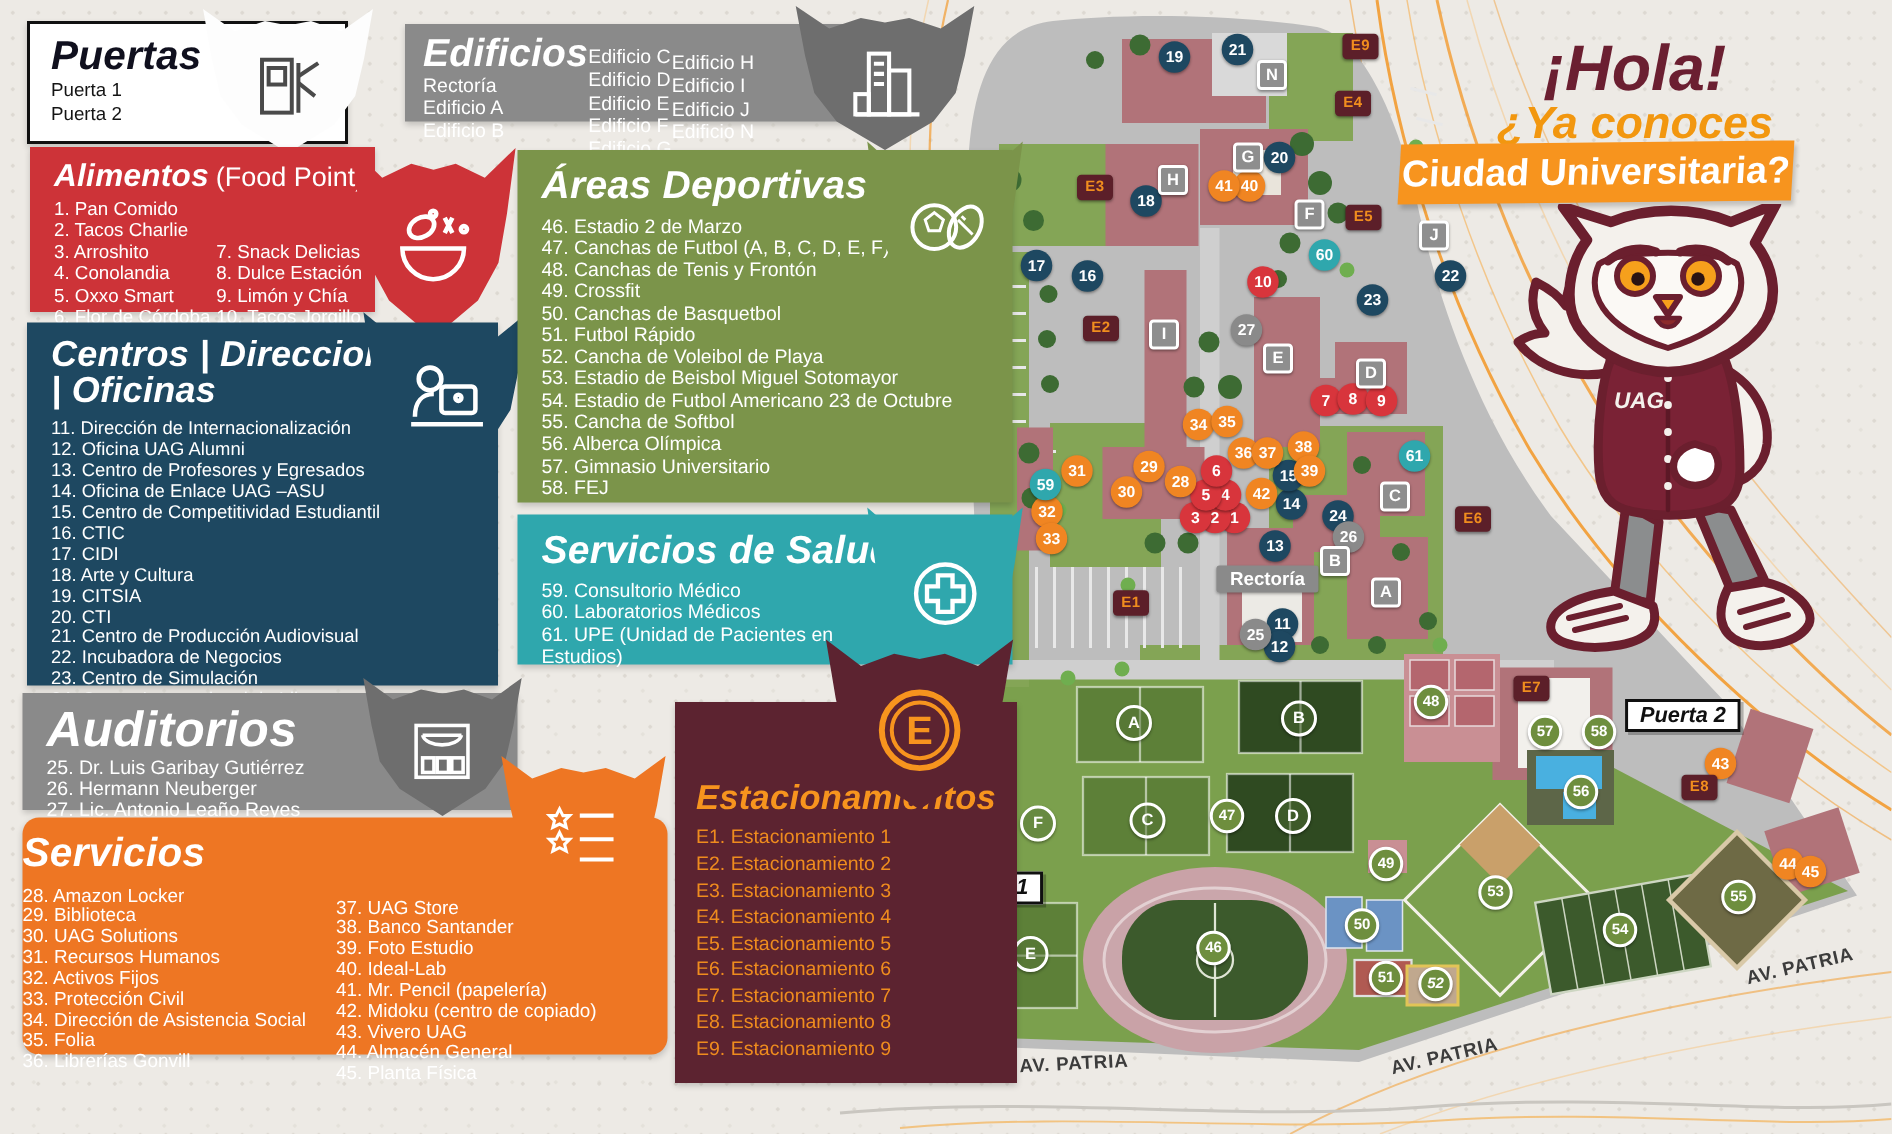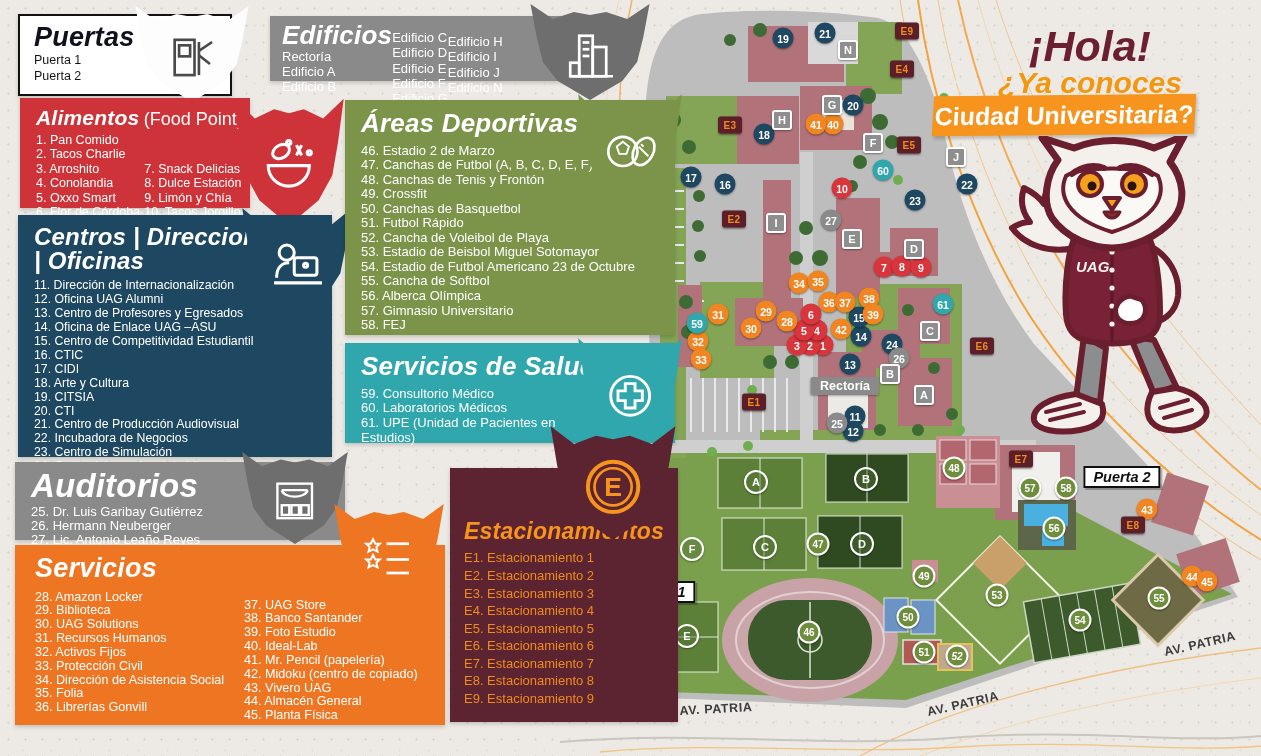--- a/index.html
+++ b/index.html
@@ -31,21 +31,21 @@
   .pz-deportivas{left:345px;top:100px;width:330px;height:235px;background:#7b944a;padding:10px 0 0 16px;box-sizing:border-box;}
   .pz-deportivas .title{font-size:26px;}
   .pz-deportivas .items{font-size:13px;line-height:1.12;margin-top:7px;}
   .pz-salud{left:345px;top:343px;width:330px;height:100px;background:#2fa7ad;padding:10px 0 0 16px;box-sizing:border-box;}
   .pz-salud .title{font-size:26px;}
   .pz-salud .items{font-size:13px;line-height:1.15;margin-top:7px;width:210px;}
   .pz-salud .li{white-space:normal;}
   .pz-auditorios{left:15px;top:462px;width:330px;height:78px;background:#8a8a8a;padding:7px 0 0 16px;box-sizing:border-box;}
   .pz-auditorios .title{font-size:33px;}
   .pz-auditorios .items{font-size:13px;line-height:1.1;margin-top:2px;}
-  .pz-servicios{left:15px;top:545px;width:430px;height:180px;background:#ee7623;padding:10px 0 0 20px;box-sizing:border-box;}
+  .pz-servicios{left:15px;top:545px;width:430px;height:158px;background:#ee7623;padding:10px 0 0 0;box-sizing:border-box;border-radius:11px;}
   .pz-servicios .title{font-size:27px;}
   .pz-servicios .cols{display:flex;gap:20px;margin-top:8px;}
   .pz-servicios .items{font-size:12.6px;line-height:1.1;}
   .pz-estacionamientos{left:450px;top:468px;width:228px;height:254px;background:#5c2330;padding:52px 0 0 14px;box-sizing:border-box;}
   .pz-estacionamientos .title{font-size:23px;color:#f7941e;}
   .pz-estacionamientos .items{font-size:13px;line-height:1.35;margin-top:6px;color:#ef8c1e;}
   
   .badge{position:absolute;display:flex;align-items:center;justify-content:center;
     clip-path:polygon(2% 2%,20% 17%,37% 10%,50% 13%,63% 10%,80% 17%,98% 2%,93% 35%,88% 60%,76% 79%,50% 98%,24% 79%,12% 60%,7% 35%);
     filter:drop-shadow(2px 3px 2px rgba(0,0,0,.25));}

